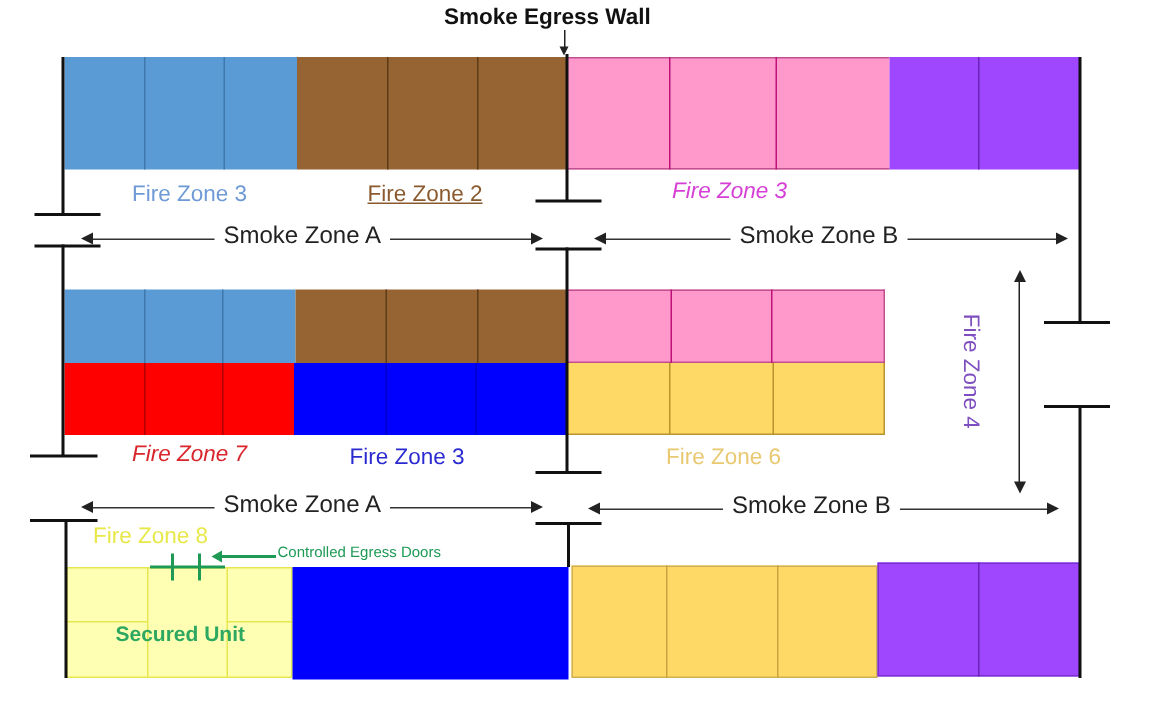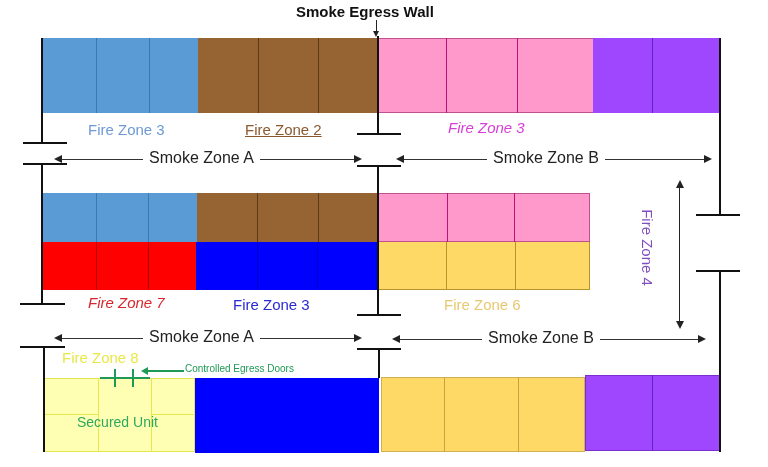--- a/index.html
+++ b/index.html
@@ -83,21 +83,21 @@
   <div class="cell" style="left:585px; top:375px; width:135px; height:76px; background:#9f47ff; border:1px solid #7a2fd0;"></div>
   <div class="abs" style="left:652px; top:375px; width:1px; height:76px; background:#6a22b8;"></div>
 </div>
 
 <div class="abs" style="left:100px; top:377px; width:50px; height:2px; background:#1e9a55;"></div>
 <div class="abs" style="left:114px; top:369px; width:2px; height:18px; background:#1e9a55;"></div>
 <div class="abs" style="left:132px; top:369px; width:2px; height:18px; background:#1e9a55;"></div>
 <div class="abs" style="left:146px; top:370px; width:38px; height:2px; background:#1e9a55;"></div>
 <div class="abs" style="left:141px; top:367px; width:0; height:0; border-top:4px solid transparent; border-bottom:4px solid transparent; border-right:7px solid #1e9a55;"></div>
 <div class="lbl" style="left:185px; top:363px; font-size:10px; color:#1e9a55;">Controlled Egress Doors</div>
-<div class="lbl" style="left:77px; top:414px; font-size:14px; font-weight:normal; color:#2ea860;">Secured Unit</div>
+<div class="lbl" style="left:77px; top:414px; font-size:14px; font-weight:bold; color:#2ea860;">Secured Unit</div>
 
 <div class="wall-v" style="left:41px; top:38px; height:106px;"></div>
 <div class="wall-h" style="left:23px; top:142px; width:44px;"></div>
 <div class="wall-h" style="left:23px; top:163px; width:44px;"></div>
 <div class="wall-v" style="left:41px; top:163px; height:141px;"></div>
 <div class="wall-h" style="left:20px; top:303px; width:45px;"></div>
 <div class="wall-h" style="left:20px; top:346px; width:45px;"></div>
 <div class="wall-v" style="left:43px; top:346px; height:106px;"></div>
 
 <div class="wall-v" style="left:377px; top:36px; height:98px;"></div>

